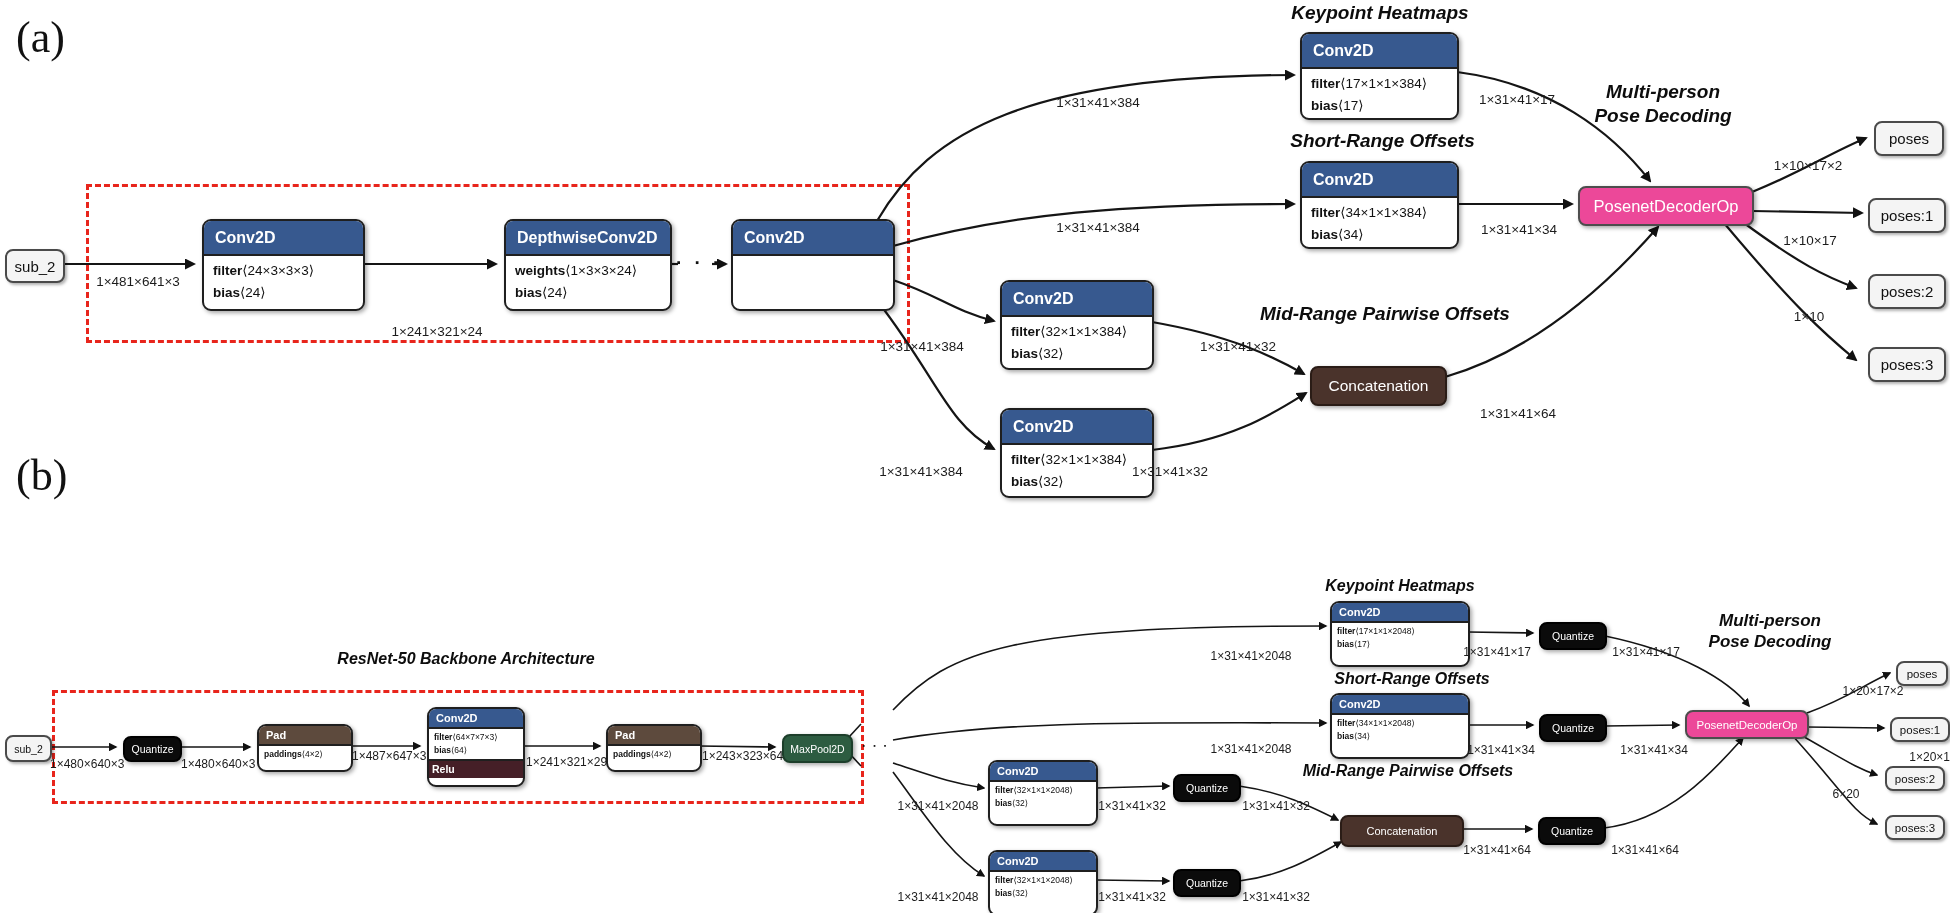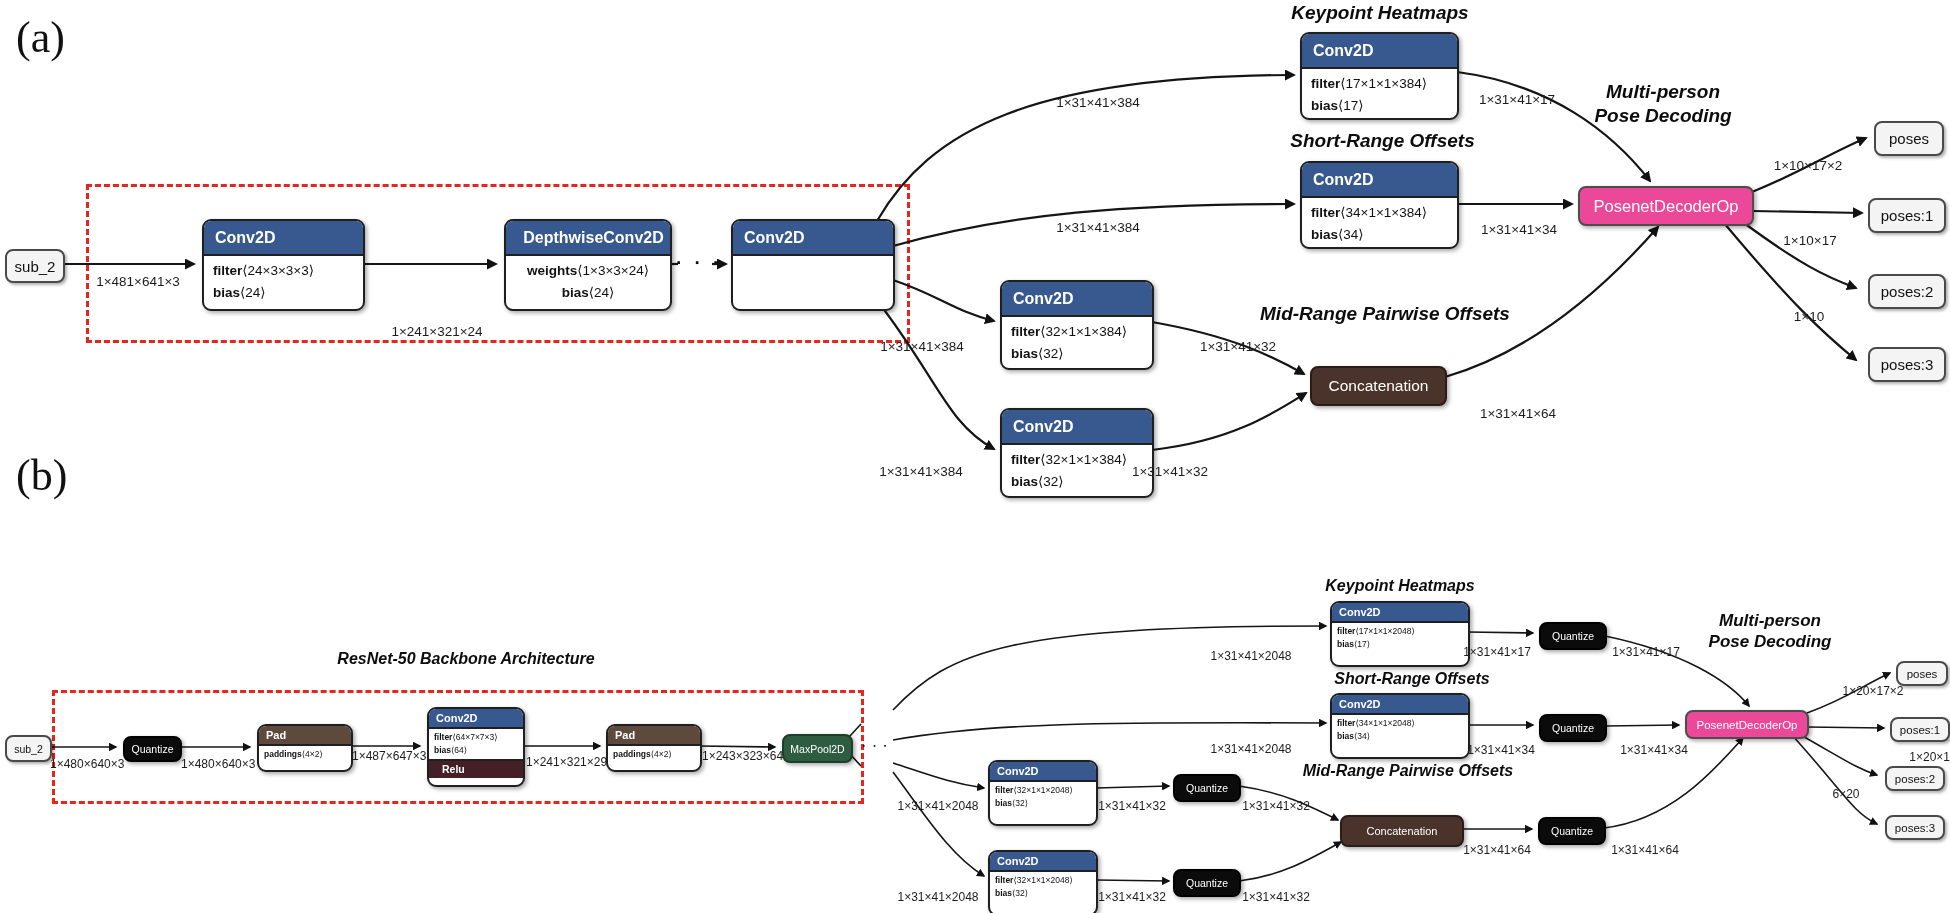--- a/index.html
+++ b/index.html
@@ -13,21 +13,21 @@
   .titleA{font-size:19px;}
   .titleB{font-size:16px;}
   .op{position:absolute;background:#fff;border:2px solid #1f1f1f;border-radius:9px;overflow:hidden;
       box-shadow:2px 2px 4px rgba(0,0,0,.35);z-index:2;}
   .op .hd{background:#37598f;color:#fff;border-bottom:2px solid #1f1f1f;font-weight:bold;}
   .opA .hd{height:33px;line-height:33px;padding-left:11px;font-size:16px;}
   .opA .bd{padding:4px 9px;font-size:13.5px;line-height:22px;}
   .opB .hd{height:18px;line-height:18px;padding-left:7px;font-size:11px;}
   .opB .bd{padding:2px 5px;font-size:8.5px;line-height:13px;}
   .opB .ft{background:#451f27;color:#fff;border-top:2px solid #1f1f1f;height:17px;line-height:17px;
-           padding-left:13px;font-size:10.5px;font-weight:bold;}
+           padding-left:3px;font-size:10.5px;font-weight:bold;}
   .hd.brown{background:#5d4a3d;}
   .bd b{font-weight:bold;}
   .pill{position:absolute;display:flex;align-items:center;justify-content:center;color:#fff;
         border-radius:8px;box-shadow:2px 2px 4px rgba(0,0,0,.35);z-index:2;text-align:center;}
   .quantize{background:#0b0b0b;border:2px solid #000;}
   .concat{background:#4a332b;border:2px solid #2a1c16;}
   .decoder{background:#ec4899;border:2px solid #4d4d4d;}
   .maxpool{background:#2d5c41;border:2px solid #1c3e2a;}
   .io{position:absolute;display:flex;align-items:center;justify-content:center;background:#f4f4f4;
       border:2px solid #4a4a4a;border-radius:8px;box-shadow:2px 2px 3px rgba(0,0,0,.3);z-index:2;color:#111;}
@@ -108,21 +108,21 @@
     </div>
 
   <div class="op opA" style="left:202px;top:219px;width:159px;height:88px;">
     <div class="hd">Conv2D</div>
     <div class="bd">
       <div><b>filter</b><span>⟨24×3×3×3⟩</span></div>
       <div><b>bias</b><span>⟨24⟩</span></div>
     </div>
   </div>
 
-  <div class="op opA" style="left:504px;top:219px;width:164px;height:88px;text-align:center;">
+  <div class="op opA" style="left:504px;top:219px;width:164px;height:88px;">
     <div class="hd">DepthwiseConv2D</div>
     <div class="bd">
       <div><b>weights</b><span>⟨1×3×3×24⟩</span></div>
       <div><b>bias</b><span>⟨24⟩</span></div>
     </div>
   </div>
 
   <div class="dotsA" style="left:676px;top:252px;">∙ ∙ ∙</div>
 
   <div class="op opA" style="left:731px;top:219px;width:160px;height:88px;">

